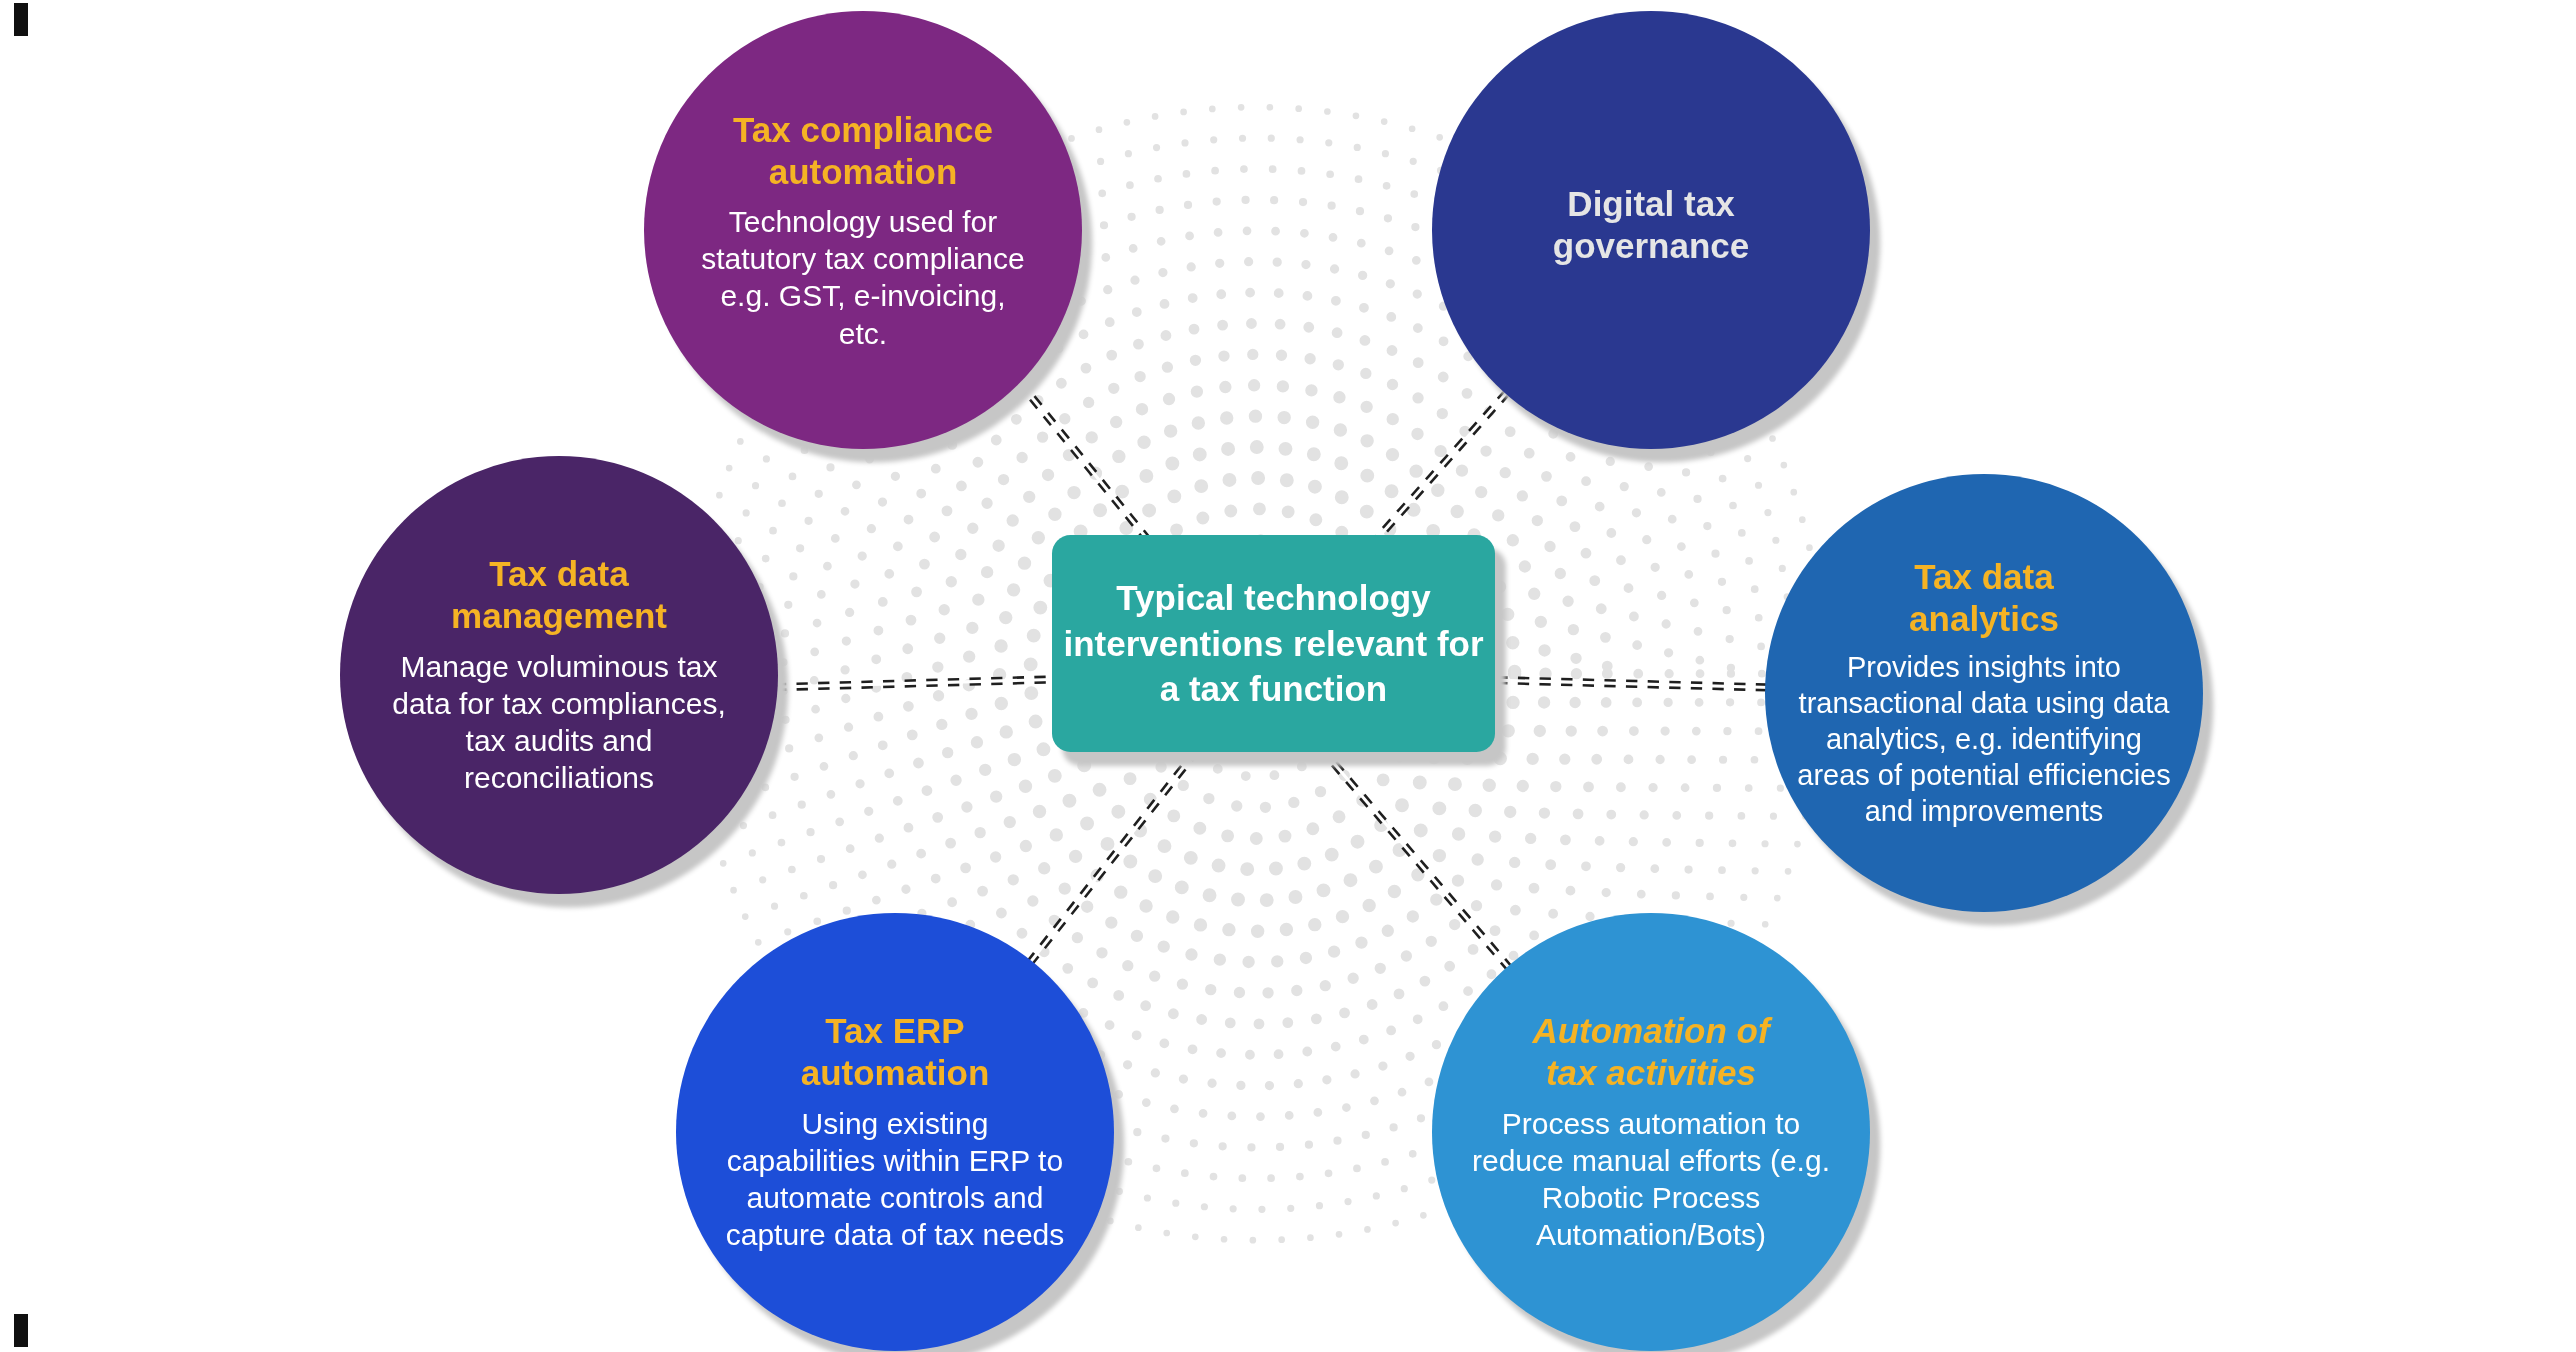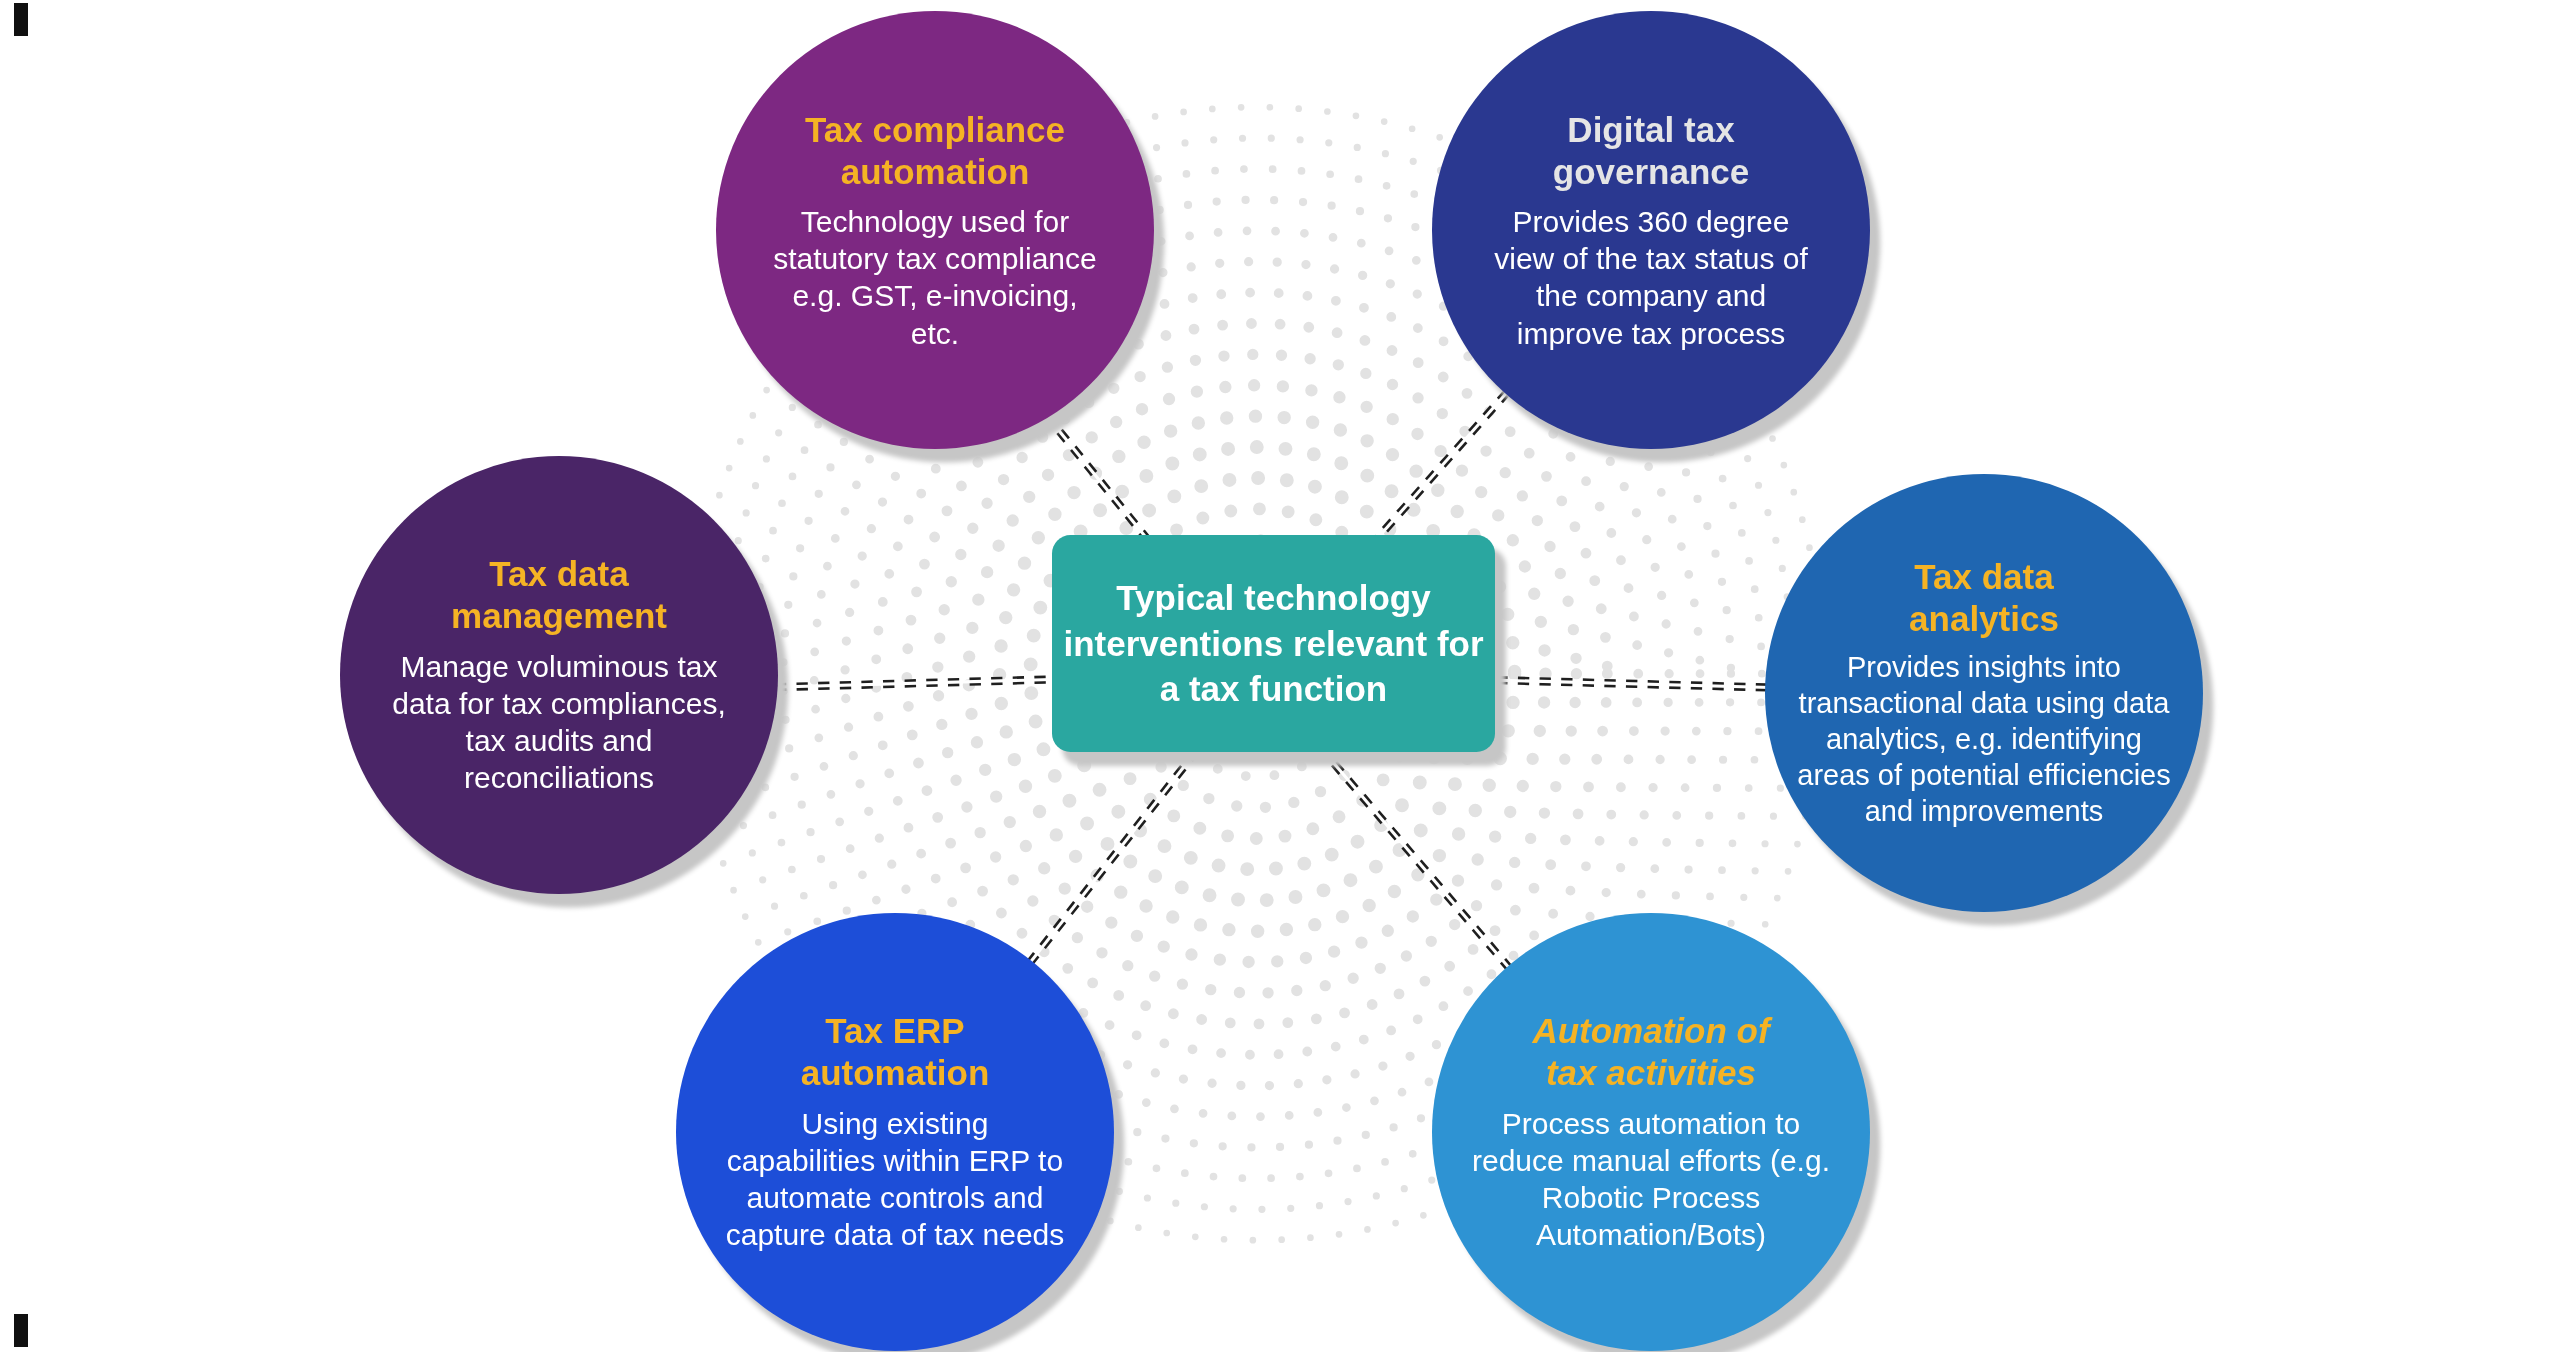--- a/index.html
+++ b/index.html
@@ -48,21 +48,21 @@
   .tmax-500 { max-width: 258px; }
   .tmax-560 { max-width: 289px; font-style: italic; }
   .node-body {
     margin: 0;
     color: #ffffff;
     font-size: 30px;
     line-height: 1.24;
   }
   .mr .node-body { font-size: 29px; }
 
-  .pos-tl { left: 716px; top: 11.3px; justify-content: center; }
+  .pos-tl { left: 644px; top: 11.3px; justify-content: center; }
   .pos-tr { left: 1432px; top: 11.3px; }
   .pos-ml { left: 340px;  top: 456px; }
   .pos-mr { left: 1765px; top: 474px; }
   .pos-bl { left: 676px; top: 913px; }
   .pos-br { left: 1432px; top: 913px; }
 
   
   .center-box {
     position: absolute;
     left: 1036px;
@@ -153,21 +153,20 @@
   <div class="circle pos-tl" style="background-color: rgb(125, 40, 130);">
     <div class="circle-inner">
       <h3 class="node-title" style="color: rgb(245, 179, 36);">Tax compliance automation</h3>
       <p class="node-body">Technology used for statutory tax compliance e.g. GST, e-invoicing, etc.</p>
     </div>
   </div>
 
   <div class="circle pos-tr" style="background-color: rgb(42, 56, 144);">
     <div class="circle-inner">
       <h3 class="node-title" style="color: #e5e5e5;">Digital tax governance</h3>
-      <p class="node-body">Provides 360 degree view of the tax status of the company and improve tax process</p>
     </div>
   </div>
 
   <div class="circle pos-ml" style="background-color: rgb(74, 37, 103);">
     <div class="circle-inner">
       <h3 class="node-title" style="color: rgb(245, 179, 36);">Tax data management</h3>
       <p class="node-body">Manage voluminous tax data for tax compliances, tax audits and reconciliations</p>
     </div>
   </div>
 

